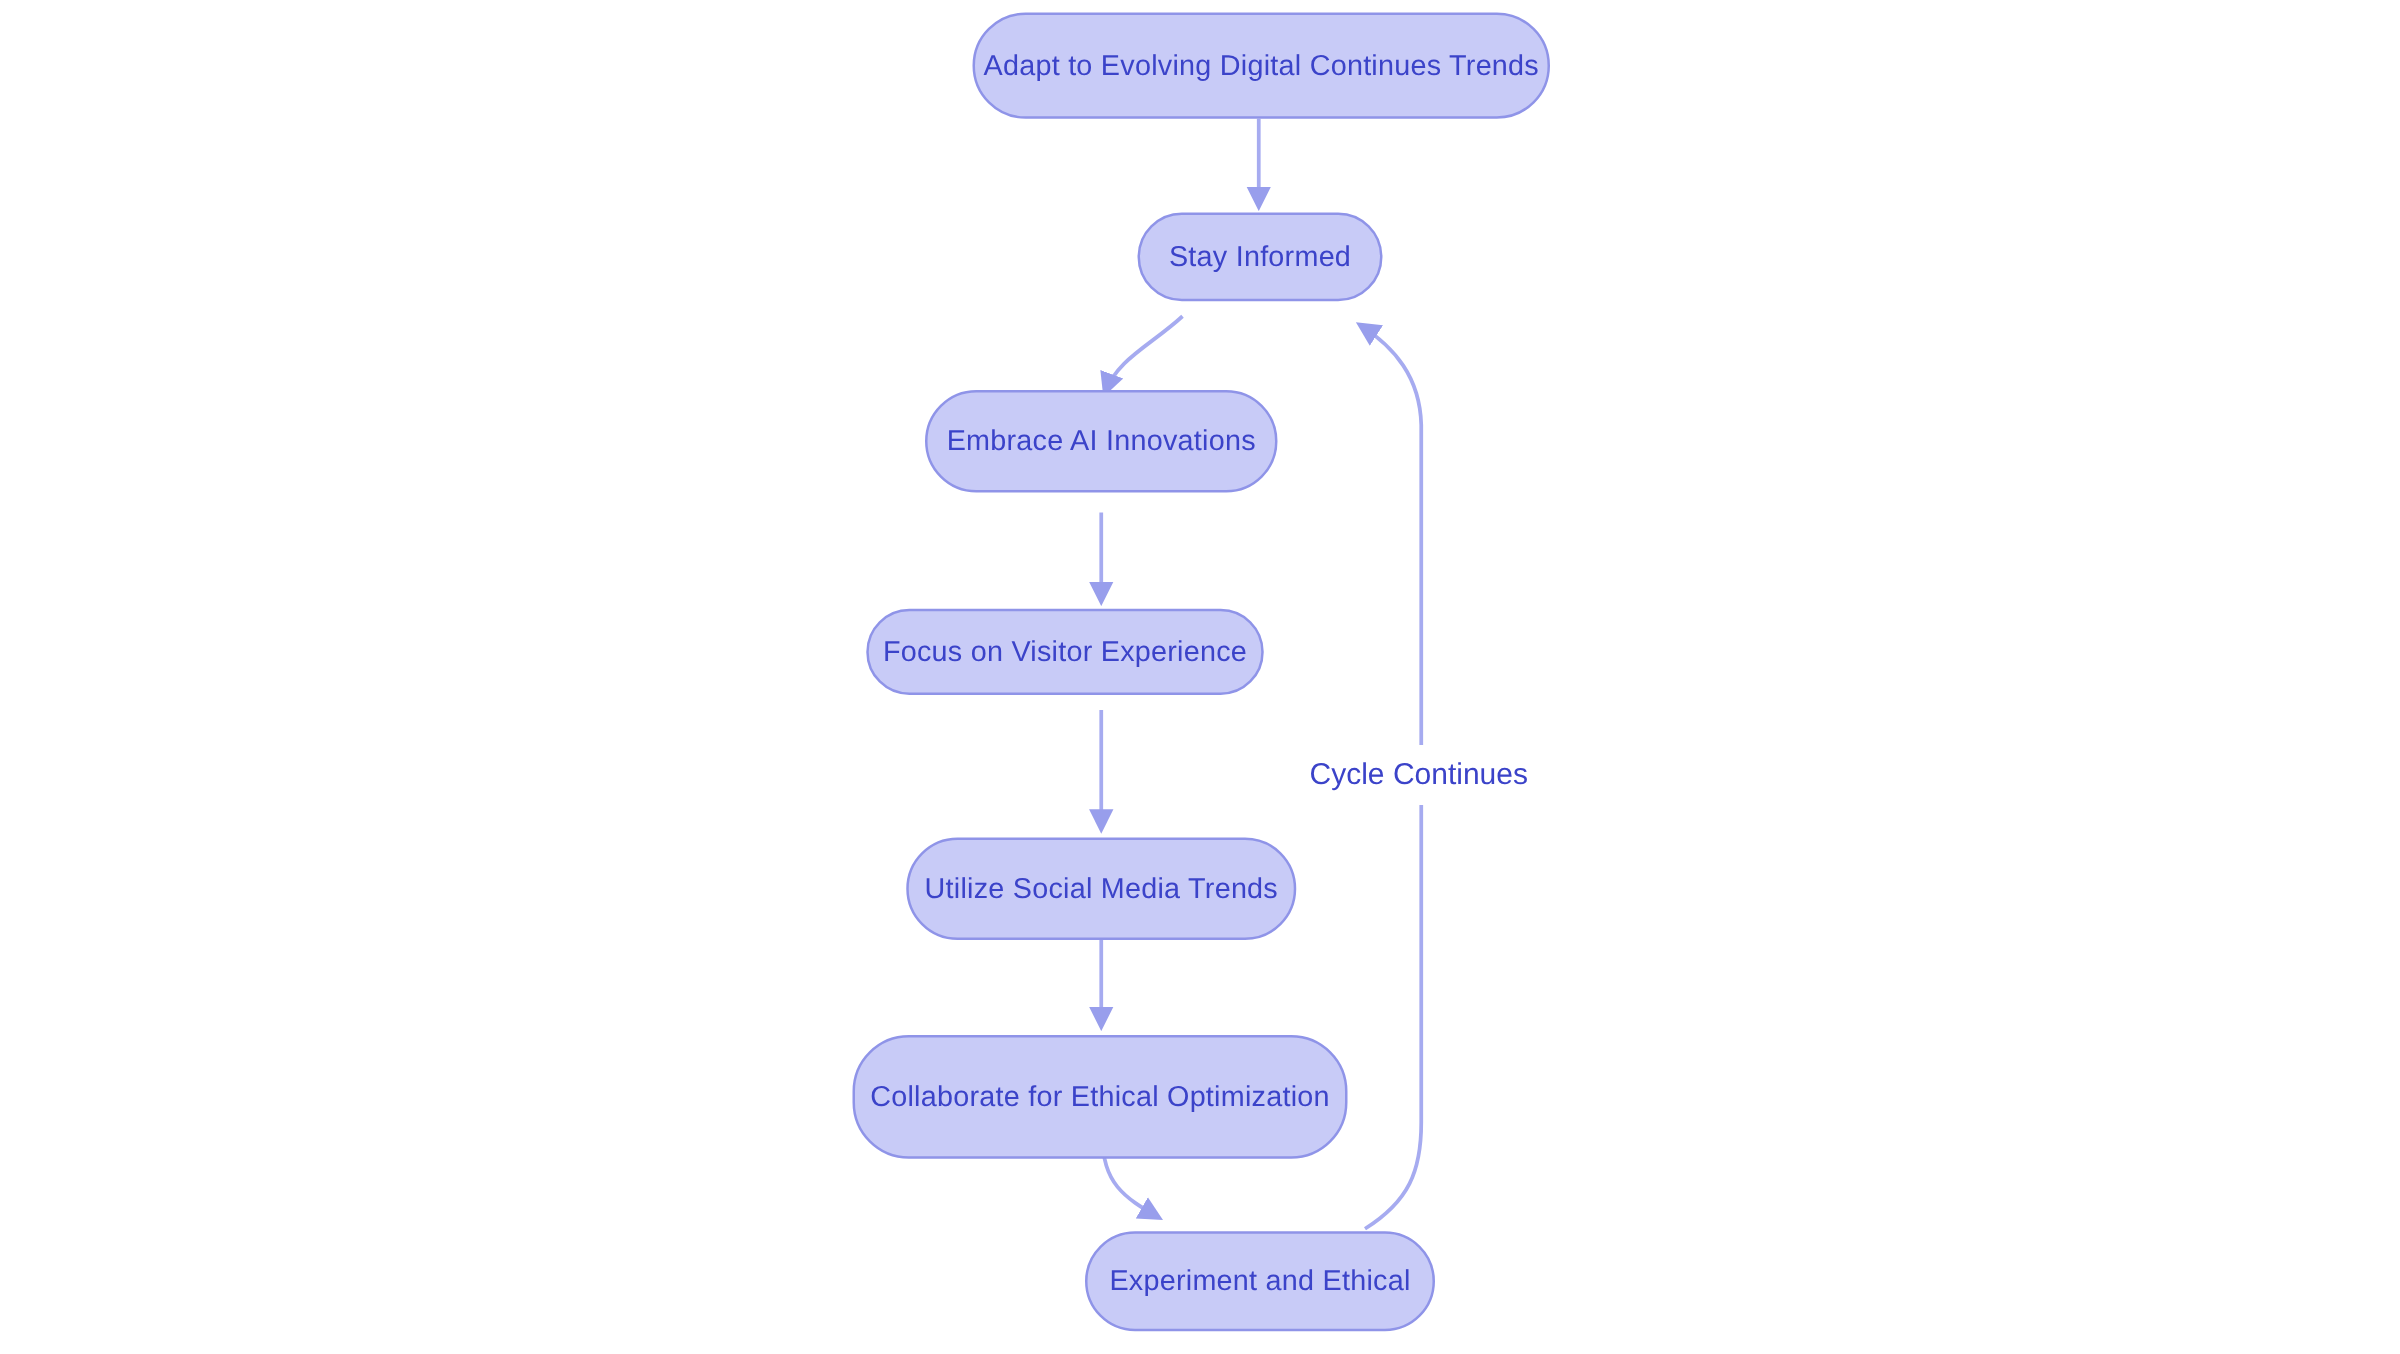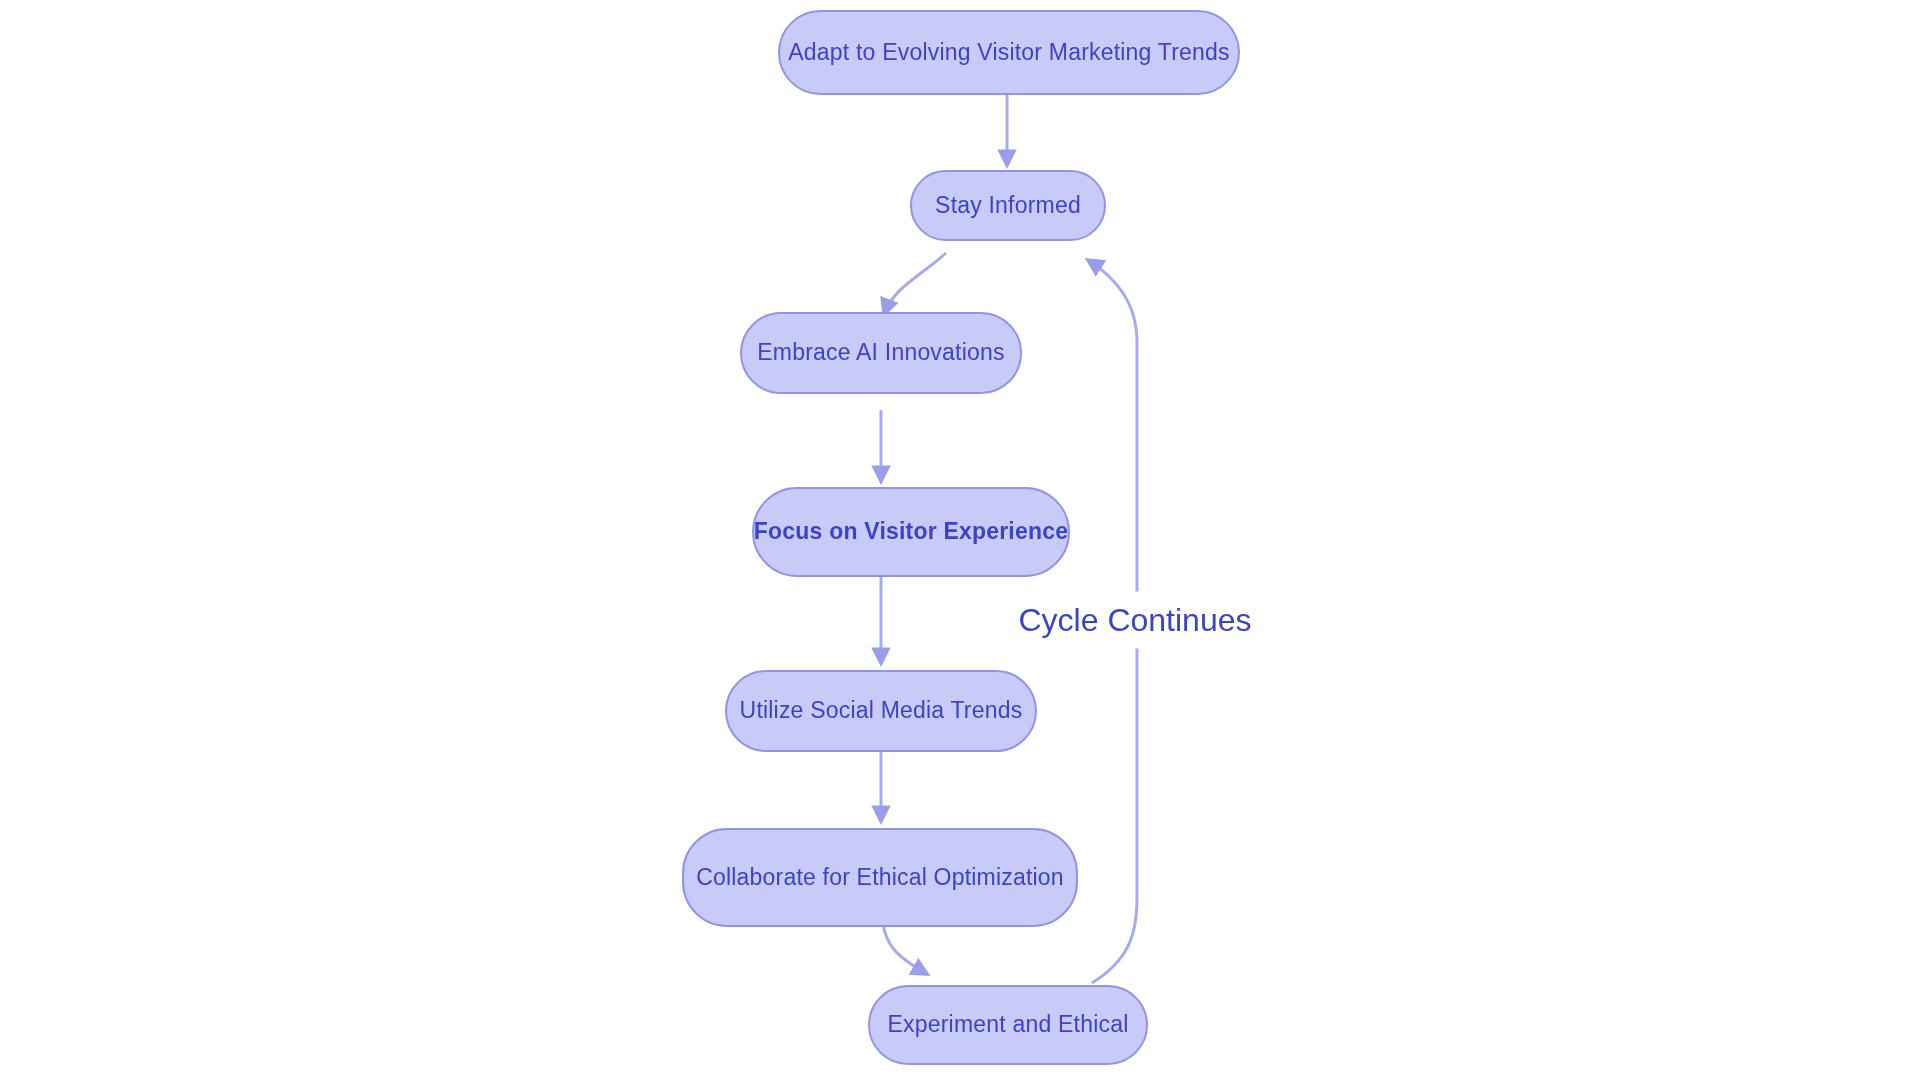--- a/index.html
+++ b/index.html
@@ -36,33 +36,33 @@
     text-align: center;
     color: #3b43c9;
     font-size: 23px;
     line-height: 1.2;
     letter-spacing: 0.2px;
     white-space: nowrap;
   }
   #n-adapt       { left: 778px; top: 10px;  width: 462px; height: 85px; }
   #n-stay        { left: 910px; top: 170px; width: 196px; height: 71px; }
   #n-embrace     { left: 740px; top: 312px; width: 282px; height: 82px; }
-  #n-focus       { left: 752px; top: 487px; width: 318px; height: 90px; font-weight: bold; }
+  #n-focus       { left: 693px; top: 487px; width: 318px; height: 69px; }
   #n-utilize     { left: 725px; top: 670px; width: 312px; height: 82px; }
   #n-collaborate { left: 682px; top: 828px; width: 396px; height: 99px; }
   #n-experiment  { left: 868px; top: 985px; width: 280px; height: 80px; }
   .edge-label {
     position: absolute;
     left: 1135px;
     top: 620px;
     transform: translate(-50%, -50%);
     background: #ffffff;
     padding: 10px 4px;
     color: #3b43c9;
-    font-size: 32px;
+    font-size: 24px;
     white-space: nowrap;
   }
 </style>
 </head>
 <body>
 
 <div class="canvas">
 
   <svg class="edges" viewBox="0 0 1920 1083" xmlns="http://www.w3.org/2000/svg">
     <defs>
@@ -74,21 +74,21 @@
       <path d="M 1007 95 L 1007 165" marker-end="url(#arrowhead)"></path>
       <path d="M 946 253 C 921 276 894 287 884 314" marker-end="url(#arrowhead)"></path>
       <path d="M 881 410 L 881 481" marker-end="url(#arrowhead)"></path>
       <path d="M 881 568 L 881 663" marker-end="url(#arrowhead)"></path>
       <path d="M 881 752 L 881 821" marker-end="url(#arrowhead)"></path>
       <path d="M 882 910 C 882 946 899 958 927 974" marker-end="url(#arrowhead)"></path>
       <path d="M 1092 983 C 1127 961 1137 937 1137 898 L 1137 340 C 1136 302 1116 278 1088 260" marker-end="url(#arrowhead)"></path>
     </g>
   </svg>
 
-  <div class="node" id="n-adapt">Adapt to Evolving Visitor Marketing Trends</div>
+  <div class="node" id="n-adapt">Adapt to Evolving Digital Continues Trends</div>
 
   <div class="node" id="n-stay">Stay Informed</div>
 
   <div class="node" id="n-embrace">Embrace AI Innovations</div>
 
   <div class="node" id="n-focus">Focus on Visitor Experience</div>
 
   <div class="node" id="n-utilize">Utilize Social Media Trends</div>
 
   <div class="node" id="n-collaborate">Collaborate for Ethical Optimization</div>

